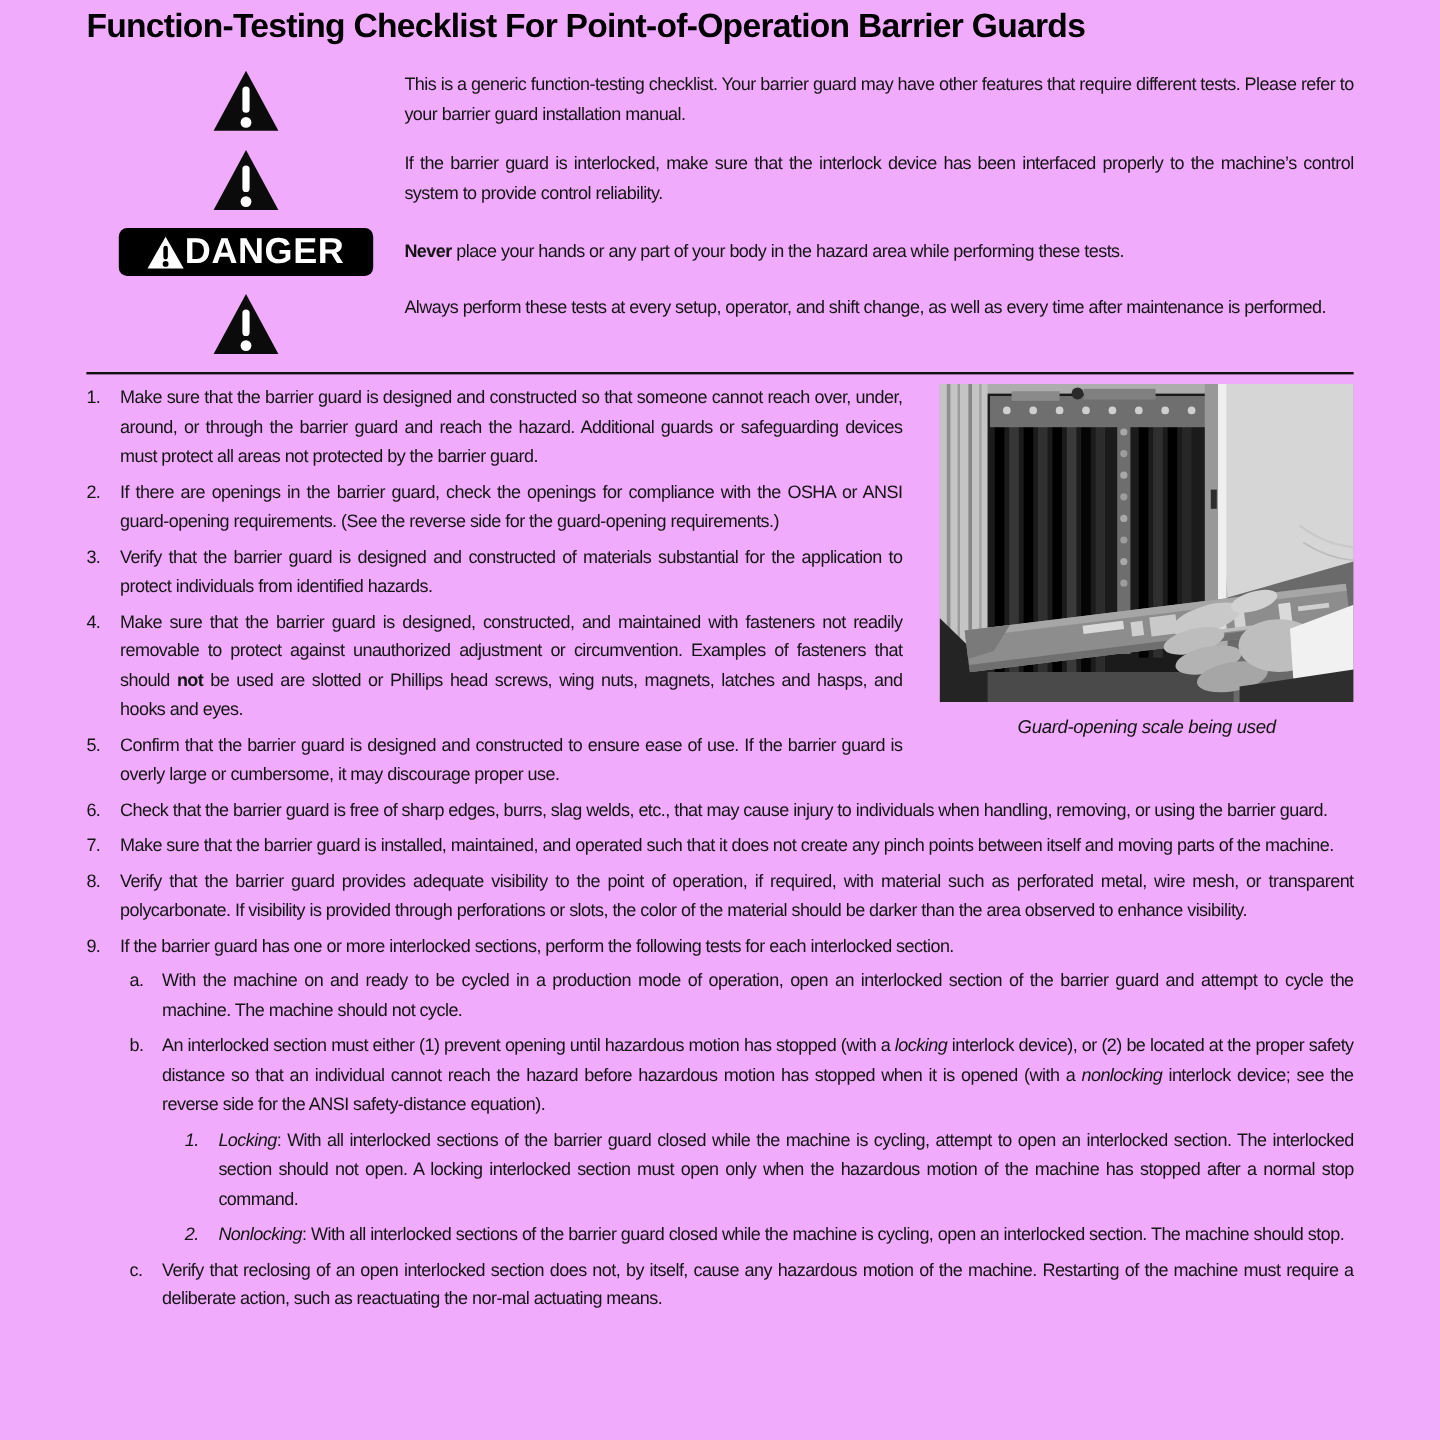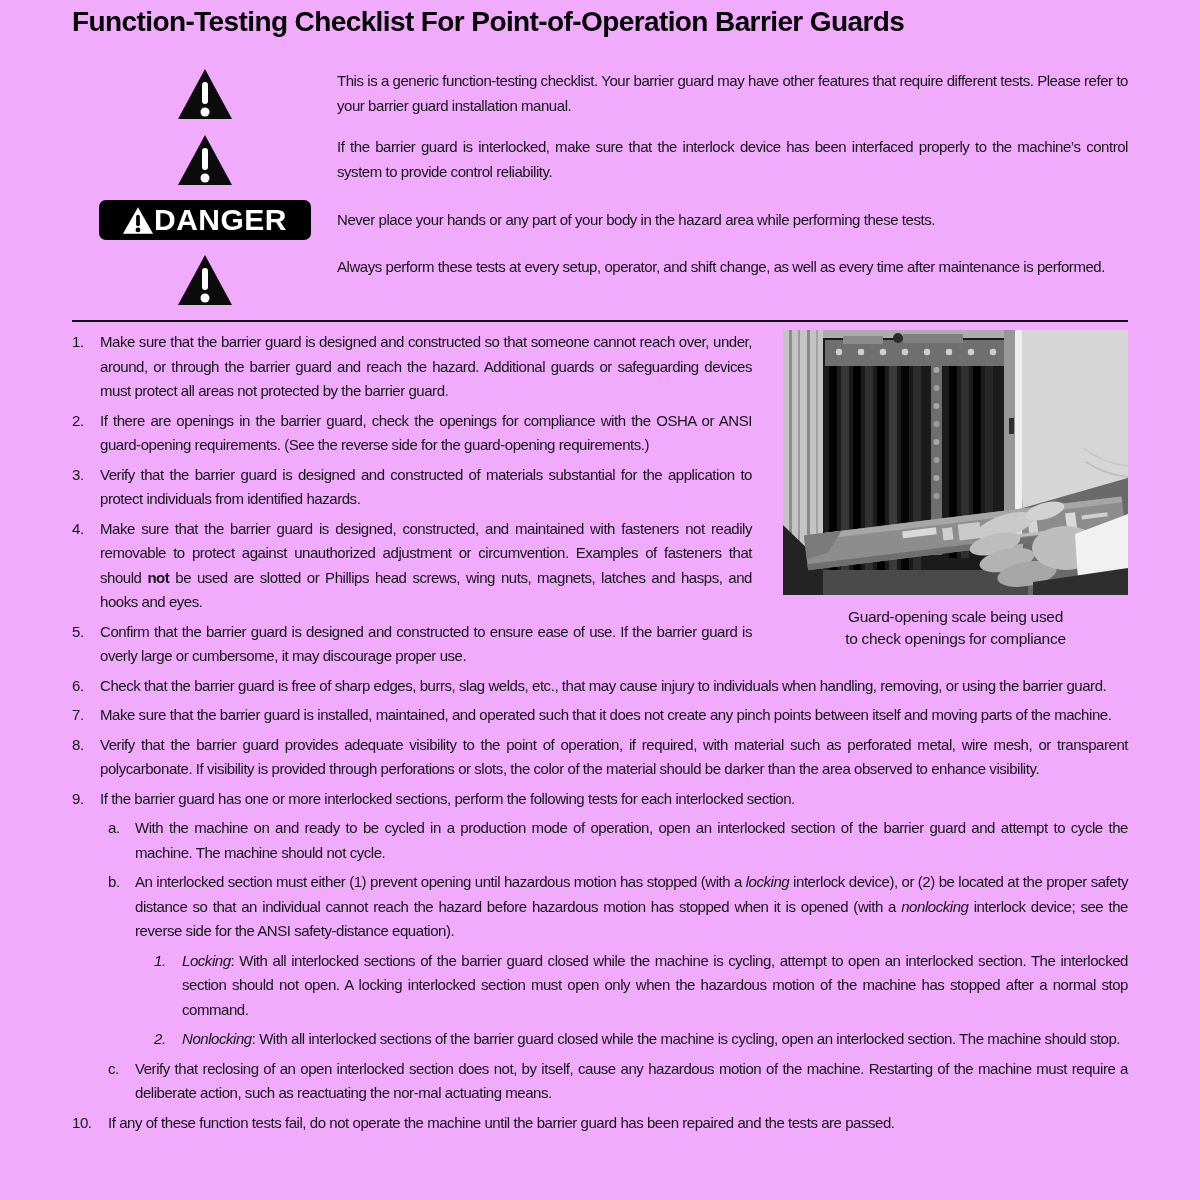--- a/index.html
+++ b/index.html
@@ -8,21 +8,21 @@
     background:#f0abfc;color:#151515;
     font-family:"Liberation Sans","DejaVu Sans",sans-serif;
     font-size:15px;letter-spacing:-0.45px;line-height:24.5px;
   }
   .content{padding:0 72px;}
   .doc-title{
     font-size:28px;font-weight:700;color:#000;margin:6px 0 0 0;
     letter-spacing:-0.6px;line-height:32px;
   }
   
-  .notices{margin-top:30px;}
+  .notices{margin-top:20px;}
   .notice-row{display:flex;align-items:flex-start;margin-bottom:14px;}
   .notice-row.center{align-items:center;}
   .icon-cell{flex:0 0 265px;display:flex;justify-content:center;}
   .notice-text{flex:1;text-align:justify;padding-top:1px;}
   .warn-tri svg{display:block;}
   .danger-banner{
     background:#000;border-radius:7px;width:212px;height:40px;
     display:flex;align-items:center;justify-content:center;gap:0;
   }
   .danger-label{
@@ -34,21 +34,21 @@
   .item{display:flex;margin-bottom:5px;}
   .item .num{flex:0 0 28px;}
   .item .body{flex:1;text-align:justify;}
   .item.narrow{width:680px;}
   .item.sub{margin-left:36px;}
   .item.sub .num{flex:0 0 27px;}
   .item.subsub{margin-left:82px;}
   .item.subsub .num{font-style:italic;}
   .item.trunc .num{flex:0 0 36px;}
   
-  .figure{position:absolute;top:0;right:0;width:345px;}
+  .figure{position:absolute;top:0;right:0;width:345px;font-style:italic;}
   .figure svg{display:block;}
   .figure .caption{margin-top:11px;text-align:center;font-size:15.5px;line-height:21.5px;letter-spacing:-0.3px;}
 </style>
 </head>
 <body>
 
 <div class="page">
   <div class="content">
 
     <h1 class="doc-title">Function-Testing Checklist For Point-of-Operation Barrier Guards</h1>
@@ -87,21 +87,21 @@
             <span>
               <svg width="32" height="29" viewBox="0 0 34 30" style="display:block">
                 <polygon points="17,1 33,29 1,29" fill="#fff"></polygon>
                 <rect x="15" y="9" width="4" height="12" rx="2" fill="#000"></rect>
                 <circle cx="17" cy="25" r="2.6" fill="#000"></circle>
               </svg>
             </span>
             <span class="danger-label">DANGER</span>
           </span>
         </div>
-        <div class="notice-text"><span style="font-weight: 400;">Never</span><span> place your hands or any part of your body in the hazard area while performing these tests.</span></div>
+        <div class="notice-text"><span style="font-weight: 700;">Never</span><span> place your hands or any part of your body in the hazard area while performing these tests.</span></div>
       </div>
 
       <div class="notice-row">
         <div class="icon-cell">
           <span class="warn-tri">
             <svg width="56" height="52" viewBox="0 0 56 52">
               <polygon points="28,1 55,51 1,51" fill="#0b0b0b"></polygon>
               <rect x="25" y="14" width="6" height="22" rx="3" fill="#fff"></rect>
               <circle cx="28" cy="44" r="4.5" fill="#fff"></circle>
             </svg>
@@ -197,21 +197,20 @@
             <ellipse cx="224" cy="230" rx="28" ry="11" transform="rotate(-12 224 230)" fill="#b3b3b3"></ellipse>
             <ellipse cx="244" cy="244" rx="30" ry="12" transform="rotate(-10 244 244)" fill="#a6a6a6"></ellipse>
             <ellipse cx="283" cy="218" rx="34" ry="22" fill="#bebebe"></ellipse>
             <ellipse cx="262" cy="181" rx="20" ry="8" transform="rotate(-16 262 181)" fill="#d2d2d2"></ellipse>
             <polygon points="292,204 345,184 345,265 296,265" fill="#f1f1f1"></polygon>
             <polygon points="250,252 345,238 345,265 250,265" fill="#2e2e2e"></polygon>
           </g>
         </svg>
         <div class="caption">
           <div>Guard-opening scale being used</div>
-          <div>to check openings for compliance</div>
         </div>
       </div>
 
       <div class="item narrow">
         <div class="num">1.</div>
         <div class="body"><span>Make sure that the barrier guard is designed and constructed so that someone cannot reach over, under, around, or through the barrier guard and reach the hazard. Additional guards or safeguarding devices must protect all areas not protected by the barrier guard.</span></div>
       </div>
       <div class="item narrow">
         <div class="num">2.</div>
         <div class="body"><span>If there are openings in the barrier guard, check the openings for compliance with the OSHA or ANSI guard-opening requirements. (See the reverse side for the guard-opening requirements.)</span></div>
@@ -259,20 +258,16 @@
       </div>
       <div class="item subsub">
         <div class="num">2.</div>
         <div class="body"><span style="font-style: italic;">Nonlocking</span><span>: With all interlocked sections of the barrier guard closed while the machine is cycling, open an interlocked section. The machine should stop.</span></div>
       </div>
       <div class="item sub">
         <div class="num">c.</div>
         <div class="body"><span>Verify that reclosing of an open interlocked section does not, by itself, cause any hazardous motion of the machine. Restarting of the machine must require a deliberate action, such as reactuating the nor-mal actuating means.</span></div>
       </div>
 
-      <div class="item trunc">
-        <div class="num">10.</div>
-        <div class="body"><span>If any of these function tests fail, do not operate the machine until the barrier guard has been repaired and the tests are passed.</span></div>
-      </div>
 
     </div>
   </div>
 </div>
 
 </body></html>

